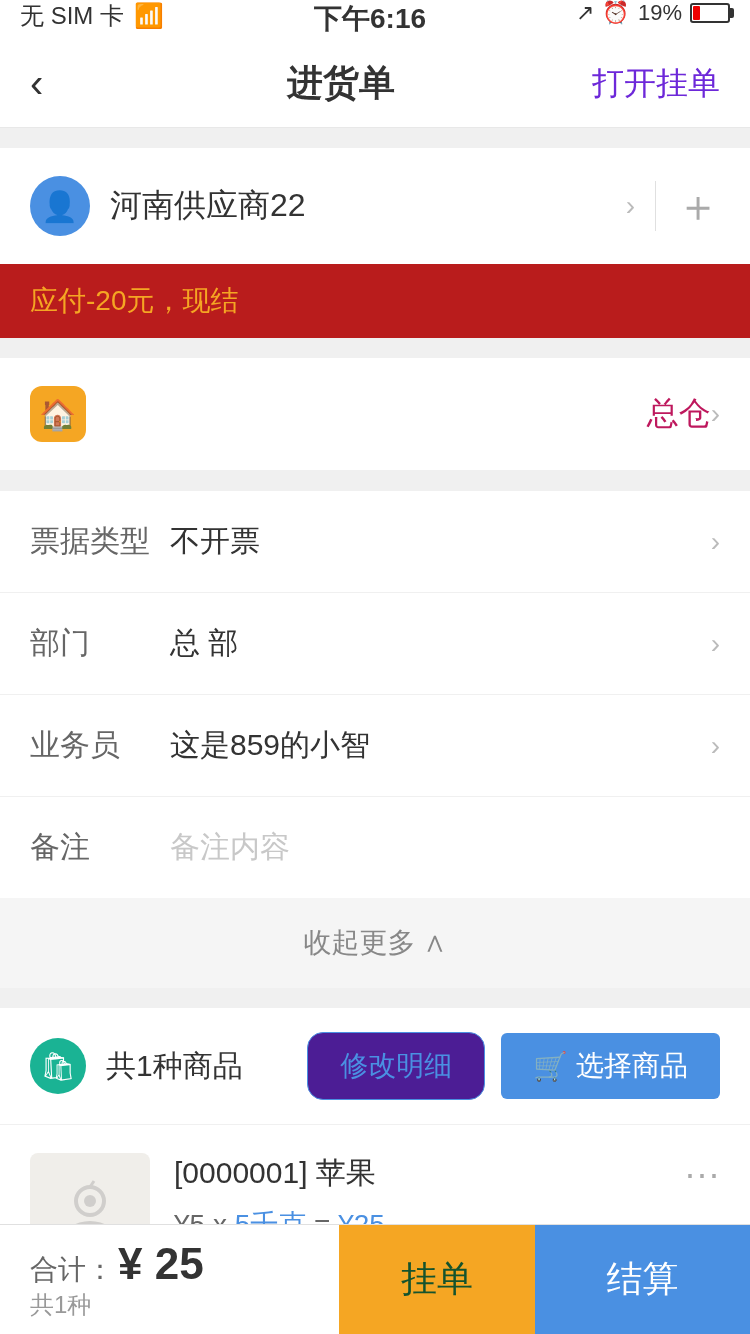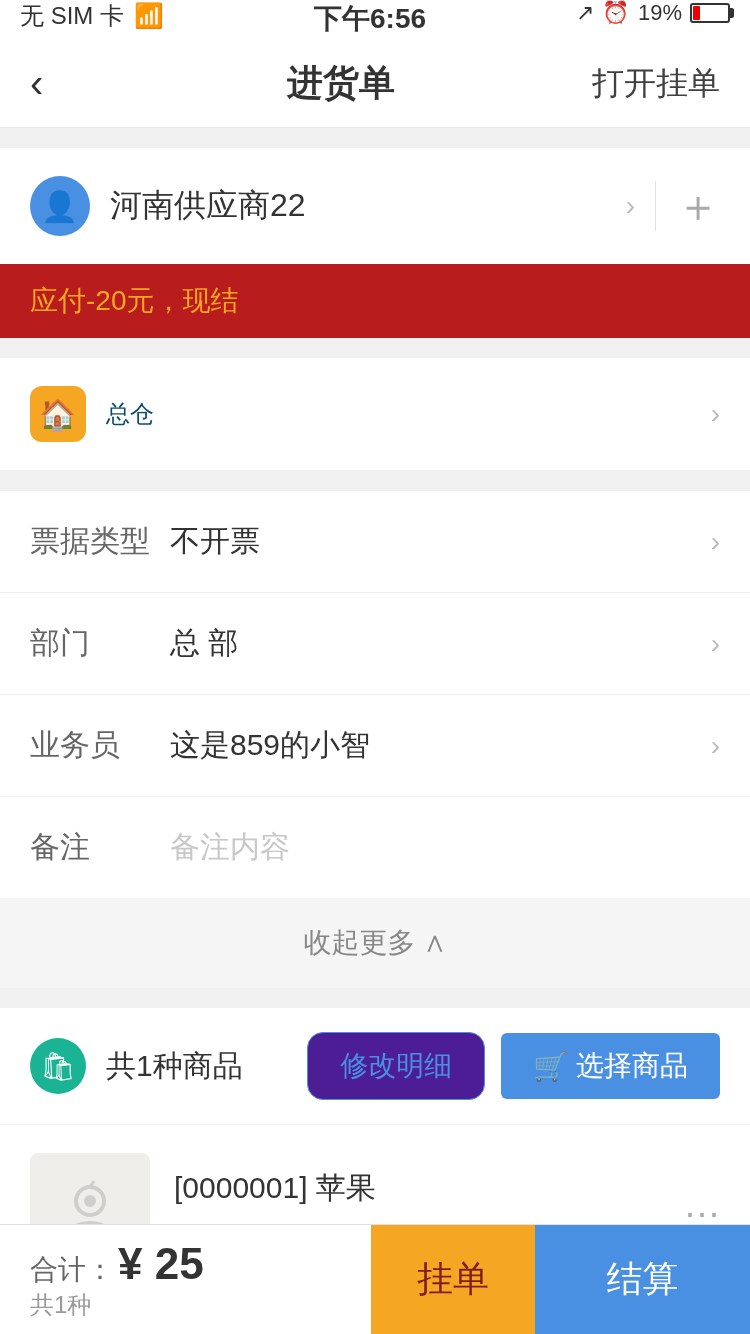--- a/index.html
+++ b/index.html
@@ -53,21 +53,21 @@
       padding: 0 30px;
       border-bottom: 1px solid #e8e8e8;
     }
     .nav-back {
       font-size: 40px; color: #333; cursor: pointer; width: 60px;
     }
     .nav-title {
       font-size: 36px; font-weight: 600; color: #333;
     }
     .nav-action {
-      font-size: 32px; color: #404040; cursor: pointer;
+      font-size: 32px; color: #6d28d9; cursor: pointer;
     }
 
     
     .section-gap {
       height: 20px; background: #f0f0f0;
     }
 
     
     .card {
       background: #fff;
@@ -117,21 +117,21 @@
       padding: 28px 30px;
       background: #fff;
     }
     .warehouse-icon {
       width: 56px; height: 56px; border-radius: 12px;
       background: #f5a623;
       display: flex; align-items: center; justify-content: center;
       margin-right: 20px; font-size: 30px;
     }
     .warehouse-name {
-      flex: 1; font-size: 24px; color: #0c4a6e;
+      flex: 1; font-size: 32px; color: #be185d; text-align: right;
     }
 
     
     .form-row {
       display: flex;
       align-items: center;
       padding: 30px 30px;
       background: #fff;
       border-top: 1px solid #f0f0f0;
     }
@@ -193,21 +193,21 @@
       cursor: pointer;
       display: flex; align-items: center; gap: 8px;
     }
 
     
     .product-item {
       background: #fff;
       border-top: 1px solid #f0f0f0;
       padding: 28px 30px;
       display: flex;
-      align-items: center;
+      align-items: flex-start;
     }
     .product-thumb {
       width: 120px; height: 120px;
       background: #f0eeea;
       border-radius: 8px;
       display: flex; align-items: center; justify-content: center;
       margin-right: 24px; flex-shrink: 0;
     }
     .product-thumb-inner {
       width: 80px; height: 80px;
@@ -233,24 +233,24 @@
     }
     .total-section {
       flex: 1;
       padding: 0 30px;
       display: flex;
       flex-direction: column;
     }
     .total-amount { font-size: 44px; font-weight: 600; color: #333; }
     .total-count { font-size: 24px; color: #999; }
     .btn-pending {
-      width: 164px;
+      width: 196px;
       height: 110px;
       background: #f5a623;
-      color: #7f1d1d;
+      color: #14532d;
       font-size: 36px;
       border: none;
       cursor: pointer;
       display: flex; align-items: center; justify-content: center;
     }
     .btn-checkout {
       width: 215px;
       height: 110px;
       background: #4a90e2;
       color: #fff;
@@ -265,21 +265,21 @@
     }
   </style>
 </head>
 <body>
 
 <div class="status-bar">
   <div class="status-left">
     <span>无 SIM 卡</span>
     <span>📶</span>
   </div>
-  <div class="status-center">下午6:56</div>
+  <div class="status-center">下午6:16</div>
   <div class="status-right">
     <span>↗</span>
     <span>⏰</span>
     <span>19%</span>
     <div class="battery-icon">
       <div class="battery-fill"></div>
     </div>
   </div>
 </div>
 

